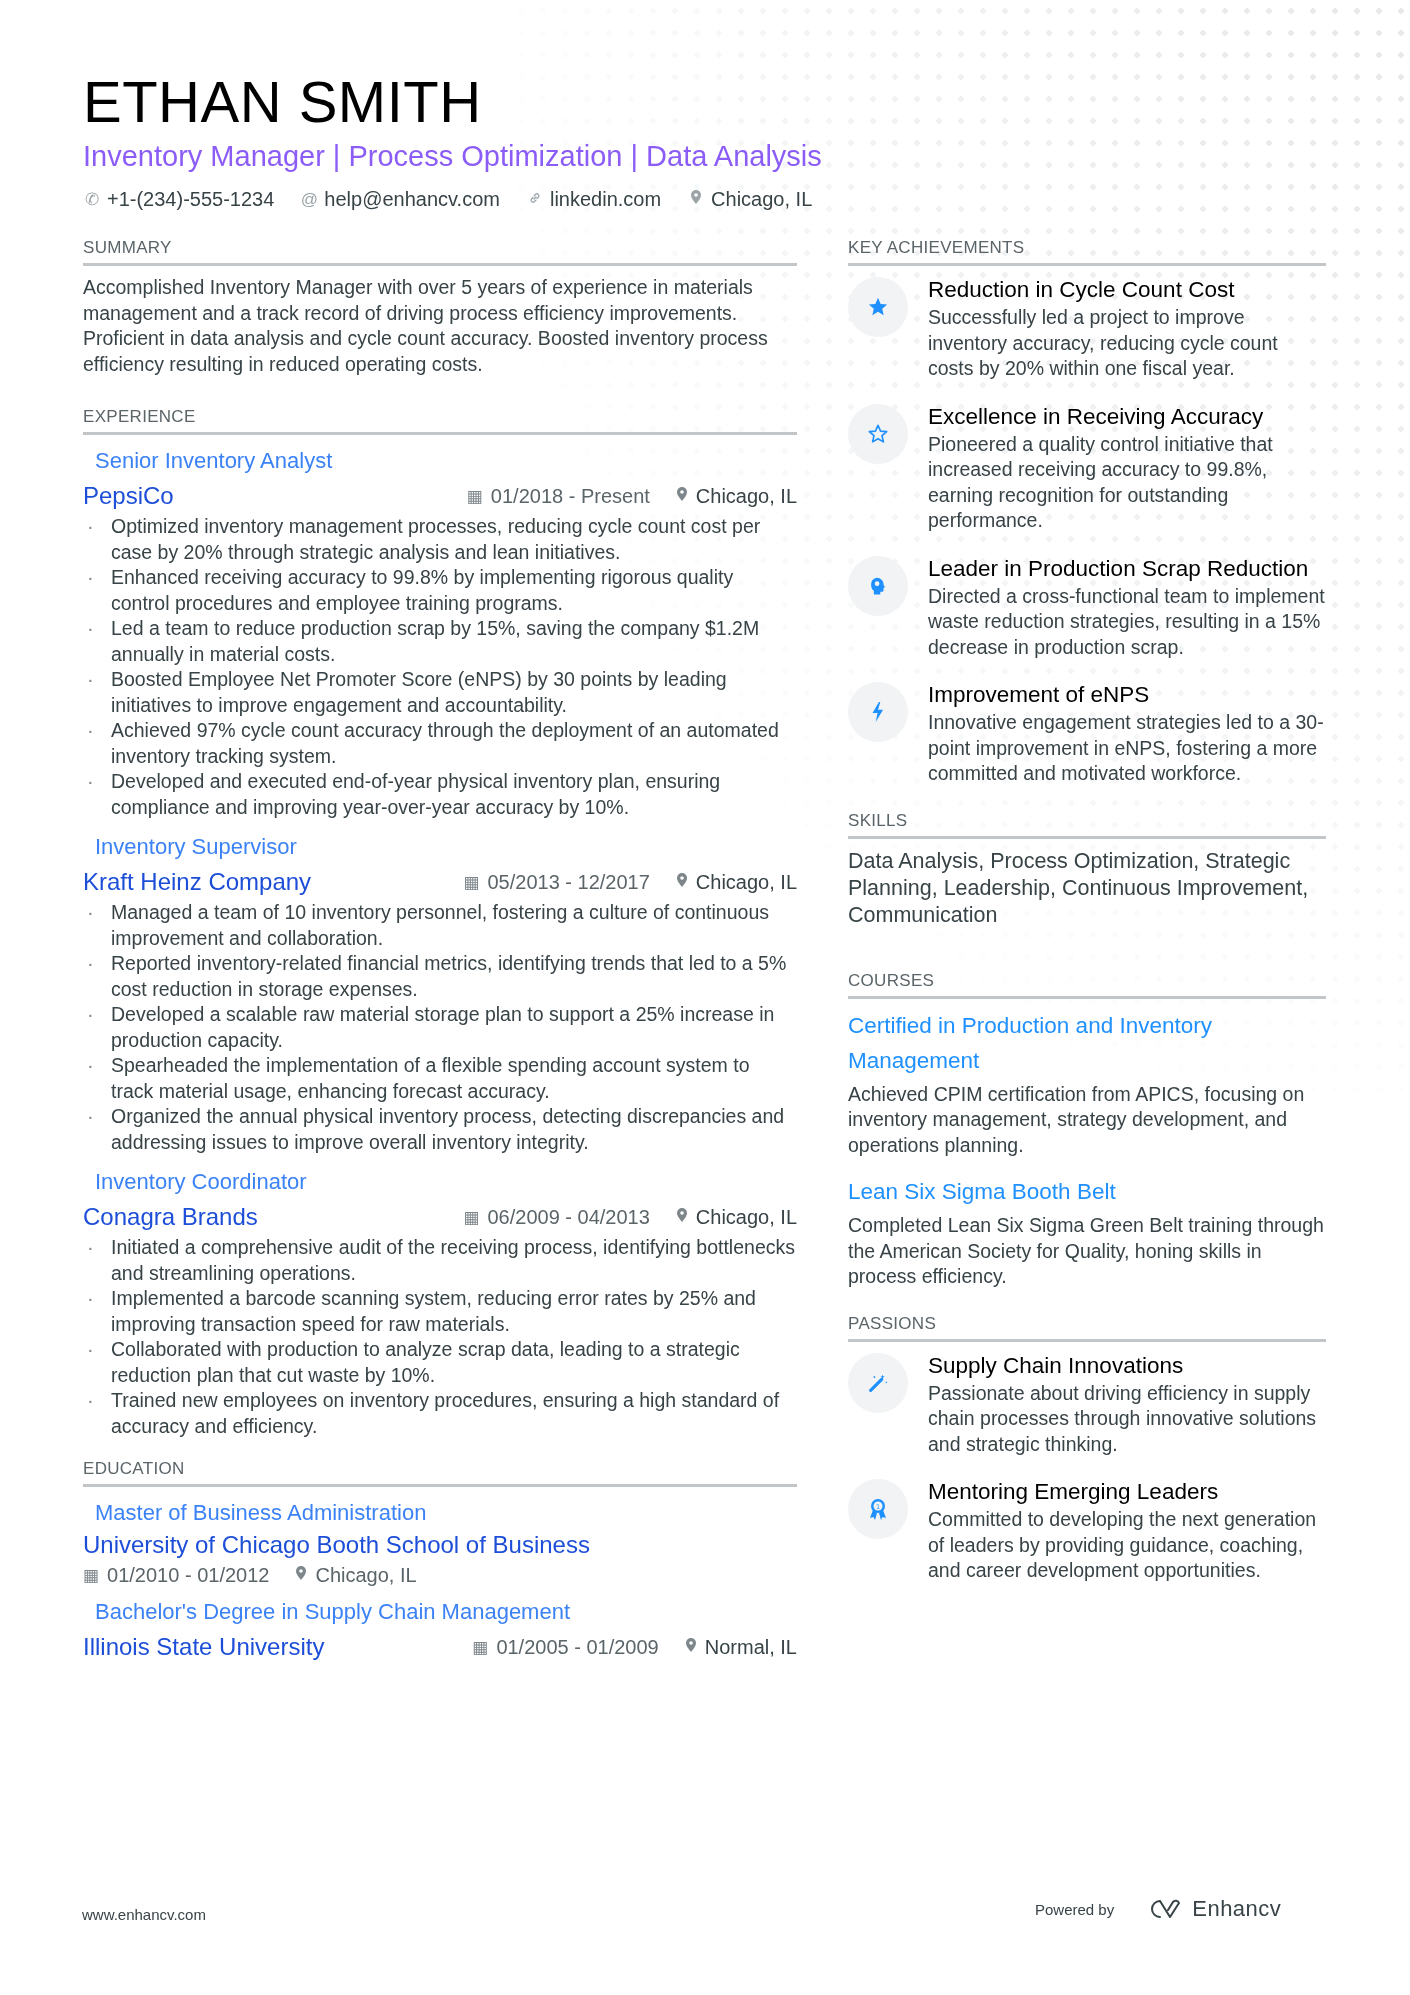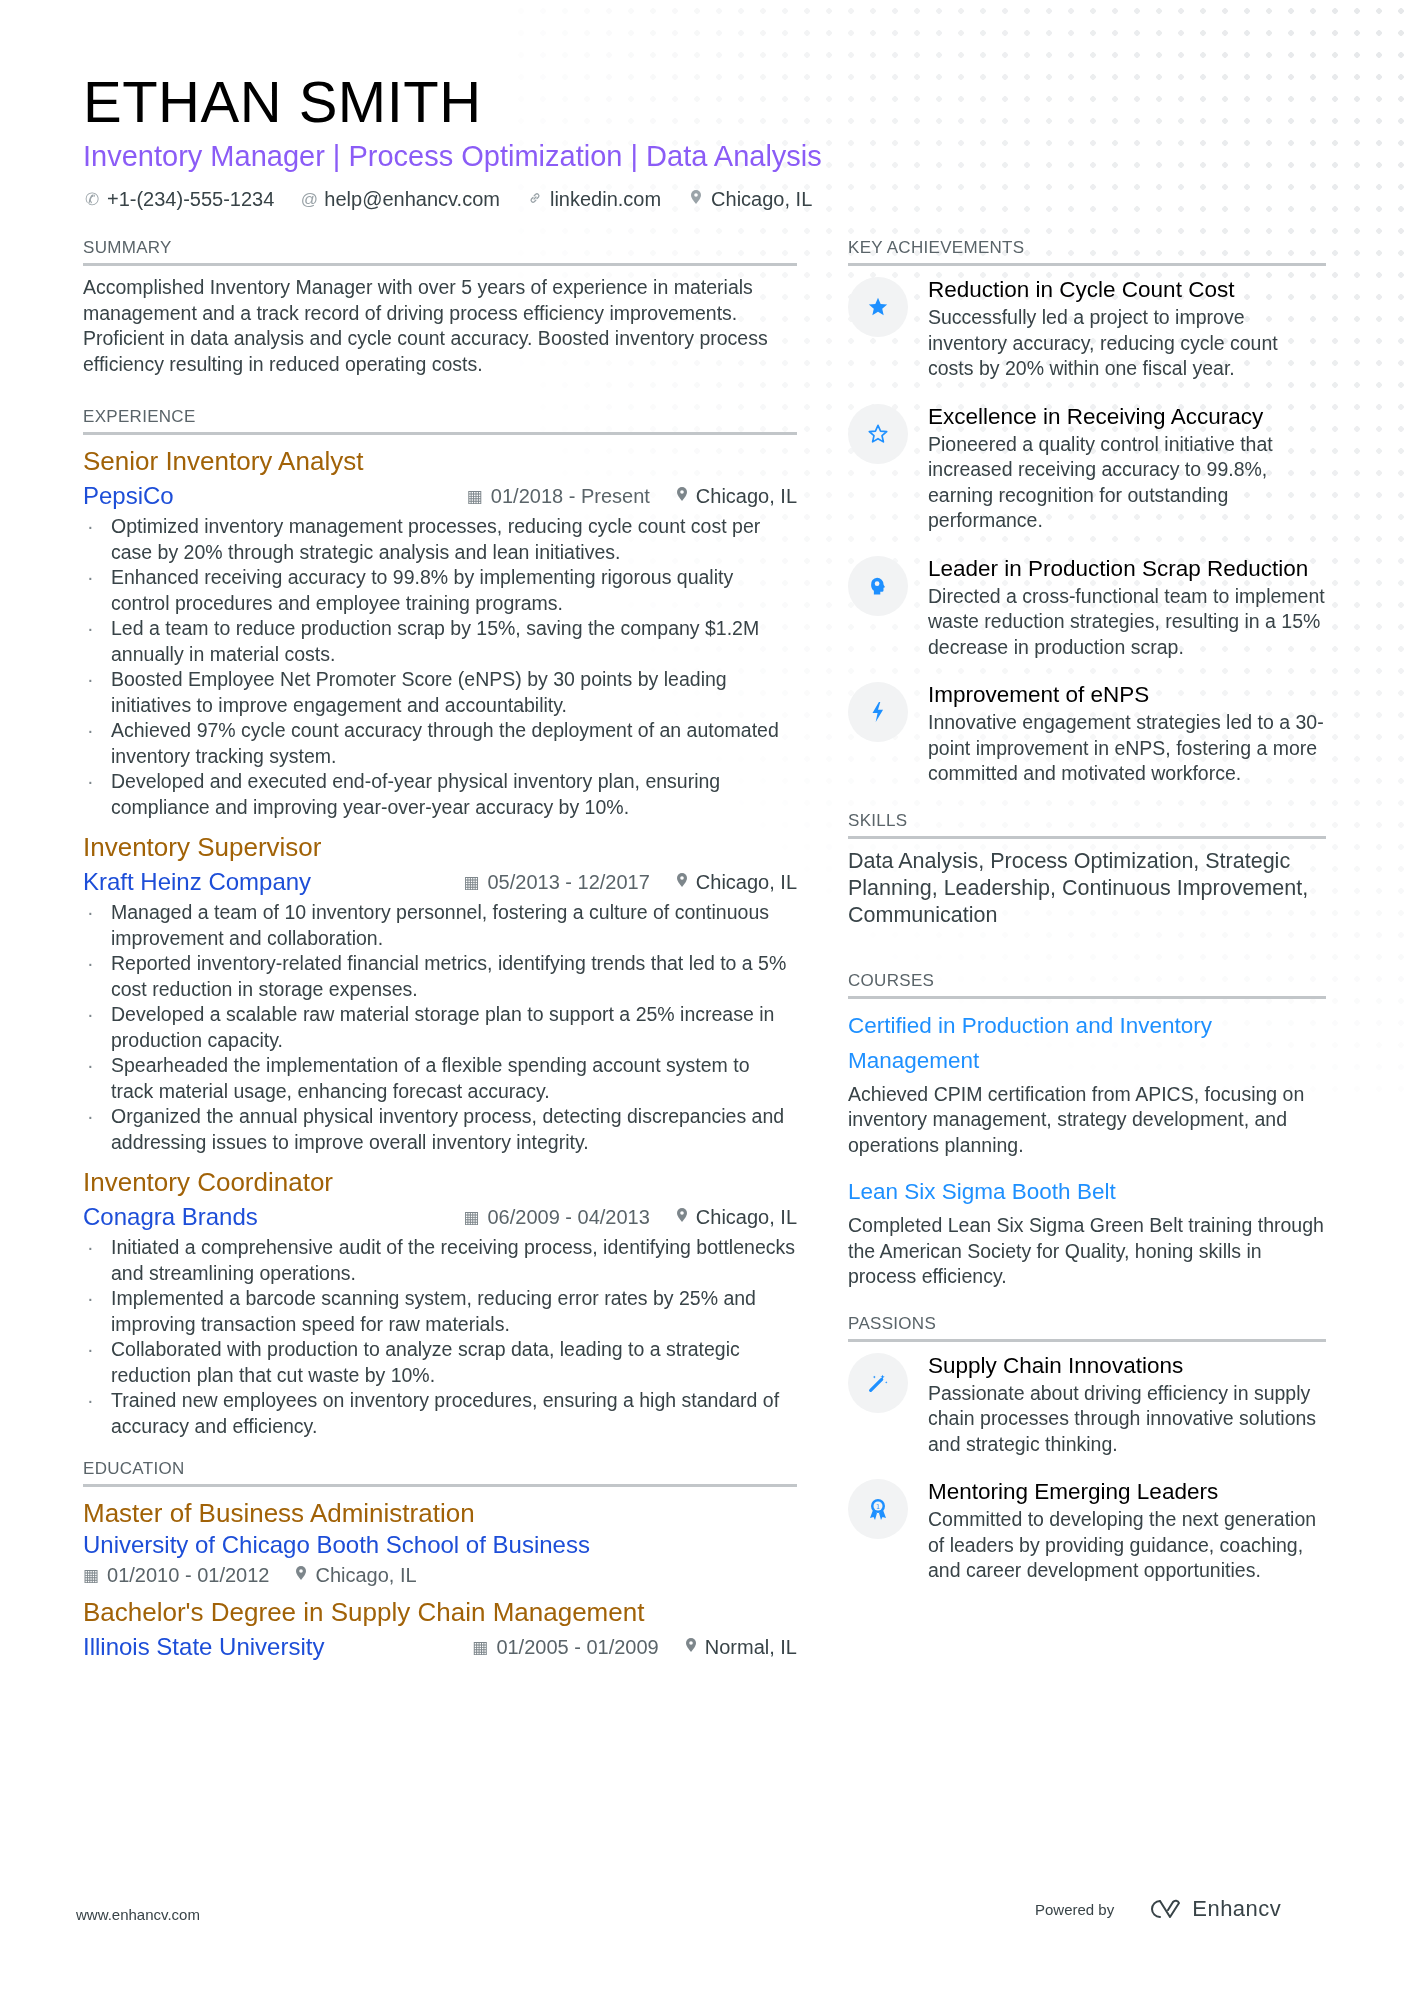--- a/index.html
+++ b/index.html
@@ -21,21 +21,21 @@
   .contact .ic { color: #9aa3a8; font-size: 17px; width: 18px; text-align: center; }
 
   .col-left { position: absolute; left: 83px; top: 236px; width: 714px; }
   .col-right { position: absolute; left: 848px; top: 236px; width: 478px; }
 
   .sec-title { font-size: 17px; color: #5a6469; letter-spacing: 0.3px; padding-bottom: 3px; border-bottom: 3px solid #c2c6c9; margin-bottom: 9px; line-height: 24px; }
   .sec { margin-bottom: 28px; }
   .body-text { font-size: 19.5px; line-height: 25.5px; color: #384347; }
 
   .job { margin-bottom: 10px; }
-  .job-title { font-size: 26px; line-height: 34px; color: #a16207; margin-top: 4px; }
+  .job-title { font-size: 22px; line-height: 34px; color: #3b82f6; margin-top: 4px; margin-left: 12px; }
   .job-meta { display: flex; justify-content: space-between; align-items: center; margin-top: 3px; }
   .company { font-size: 24px; line-height: 30px; color: #1d4ed8; }
   .meta-right { display: flex; gap: 26px; font-size: 20px; color: #384347; align-items: center; }
   .meta-item { display: flex; align-items: center; gap: 8px; }
   .meta-item .ic { color: #7d868b; font-size: 17px; }
   .meta-item .date { color: #5a6469; }
   ul.bullets { list-style: none; margin-top: 3px; }
   ul.bullets li { position: relative; padding-left: 28px; font-size: 19.5px; line-height: 25.5px; color: #384347; }
   ul.bullets li::before { content: "·"; position: absolute; left: 4px; top: 0; color: #7d868b; font-size: 20px; }
 
@@ -46,21 +46,21 @@
   .ach-icon { flex: 0 0 60px; width: 60px; height: 60px; border-radius: 50%; background: #f2f3f4; display: flex; align-items: center; justify-content: center; color: #1e90ff; font-size: 24px; margin-top: 2px; }
   .ach-body { flex: 1; }
   .ach-title { font-size: 22.5px; line-height: 30px; color: #000; }
   .ach-desc { font-size: 19.5px; line-height: 25.5px; color: #384347; }
 
   .skills { font-size: 21.5px; line-height: 27px; color: #384347; margin-top: 6px; }
   .course { margin-bottom: 16px; }
   .course-title { font-size: 22.5px; line-height: 35px; color: #1e90ff; }
   .course-desc { font-size: 19.5px; line-height: 25.5px; color: #384347; margin-top: 4px; }
 
-  .footer-left { position: absolute; left: 76px; top: 1906px; font-size: 15px; color: #384347; }
+  .footer-left { position: absolute; left: 82px; top: 1906px; font-size: 15px; color: #384347; }
   .footer-right { position: absolute; left: 1035px; top: 1896px; display: flex; align-items: center; gap: 32px; }
   .powered { font-size: 15px; color: #384347; }
   .brand { display: flex; align-items: center; gap: 8px; font-size: 22px; color: #384347; letter-spacing: 0.5px; }
 </style>
 </head>
 <body>
 
 <div class="dots"></div>
 
 <div class="header">

